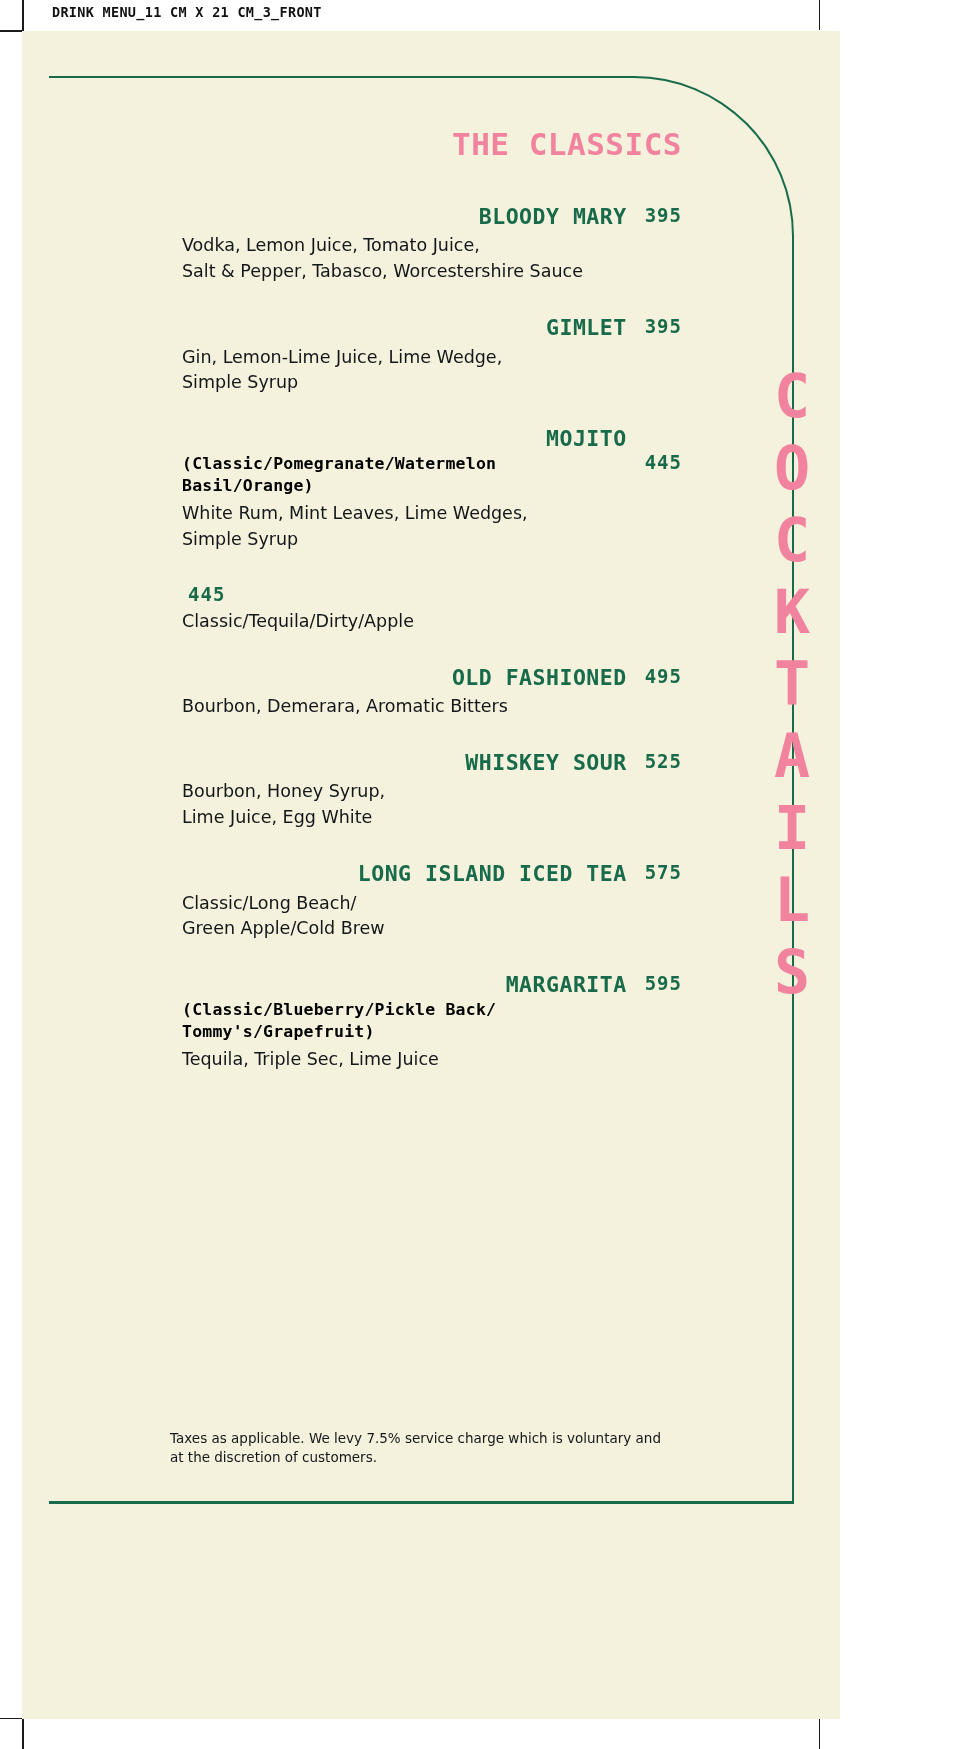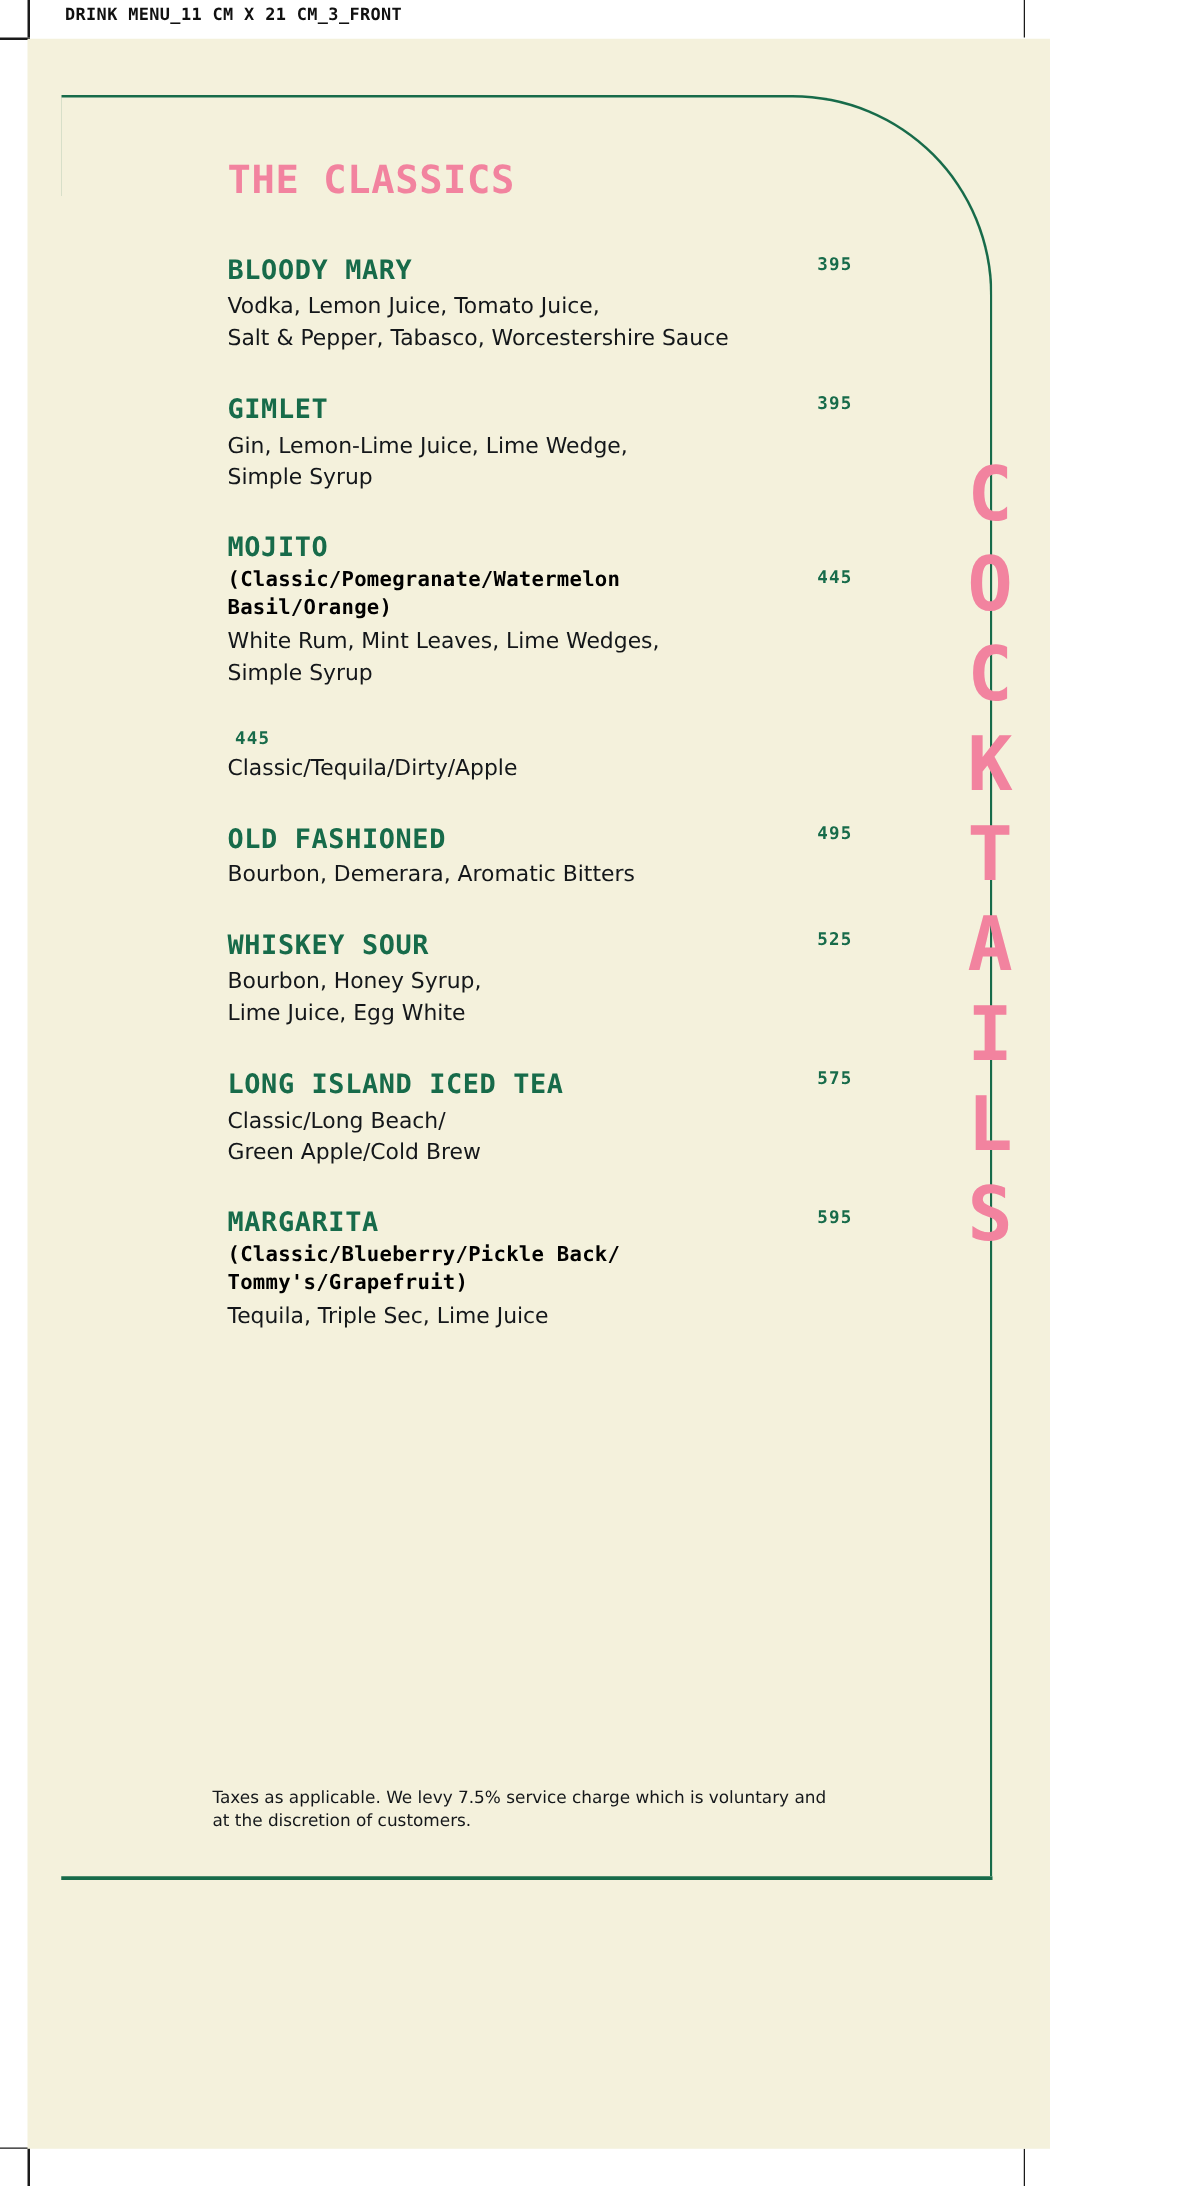--- a/index.html
+++ b/index.html
@@ -94,54 +94,56 @@
     width: 500px;
   }
 
   .section-title {
     font-family: "DejaVu Sans Mono", monospace;
     font-weight: 700;
     font-size: 31px;
     letter-spacing: 0.5px;
     color: #f2839f;
     margin: 0 0 42px 0;
+    text-align: right;
   }
 
   .item { margin-bottom: 30px; }
 
   .item-head {
     display: flex;
     align-items: flex-start;
     justify-content: space-between;
     gap: 12px;
   }
   .item-name-wrap { flex: 1 1 auto; }
   .item-name {
     font-family: "DejaVu Sans Mono", monospace;
     font-weight: 700;
     font-size: 21.5px;
     letter-spacing: 0.5px;
     color: #176b4a;
     line-height: 1.18;
     margin: 0;
+    text-align: right;
   }
   .item-variants {
     font-family: "DejaVu Sans Mono", monospace;
     font-weight: 700;
     font-size: 16.5px;
     letter-spacing: 0.2px;
     color: #000000;
     line-height: 1.35;
     margin: 1px 0 0 0;
   }
   .item-price {
     flex: 0 0 auto;
     font-family: "DejaVu Sans Mono", monospace;
     font-weight: 700;
-    font-size: 14px;
+    font-size: 19px;
     letter-spacing: 1px;
     color: #176b4a;
     white-space: nowrap;
     padding-left: 6px;
   }
   .item-price.mid { align-self: center; }
 
   .item-desc {
     font-family: "DejaVu Sans", sans-serif;
     font-size: 17.5px;

